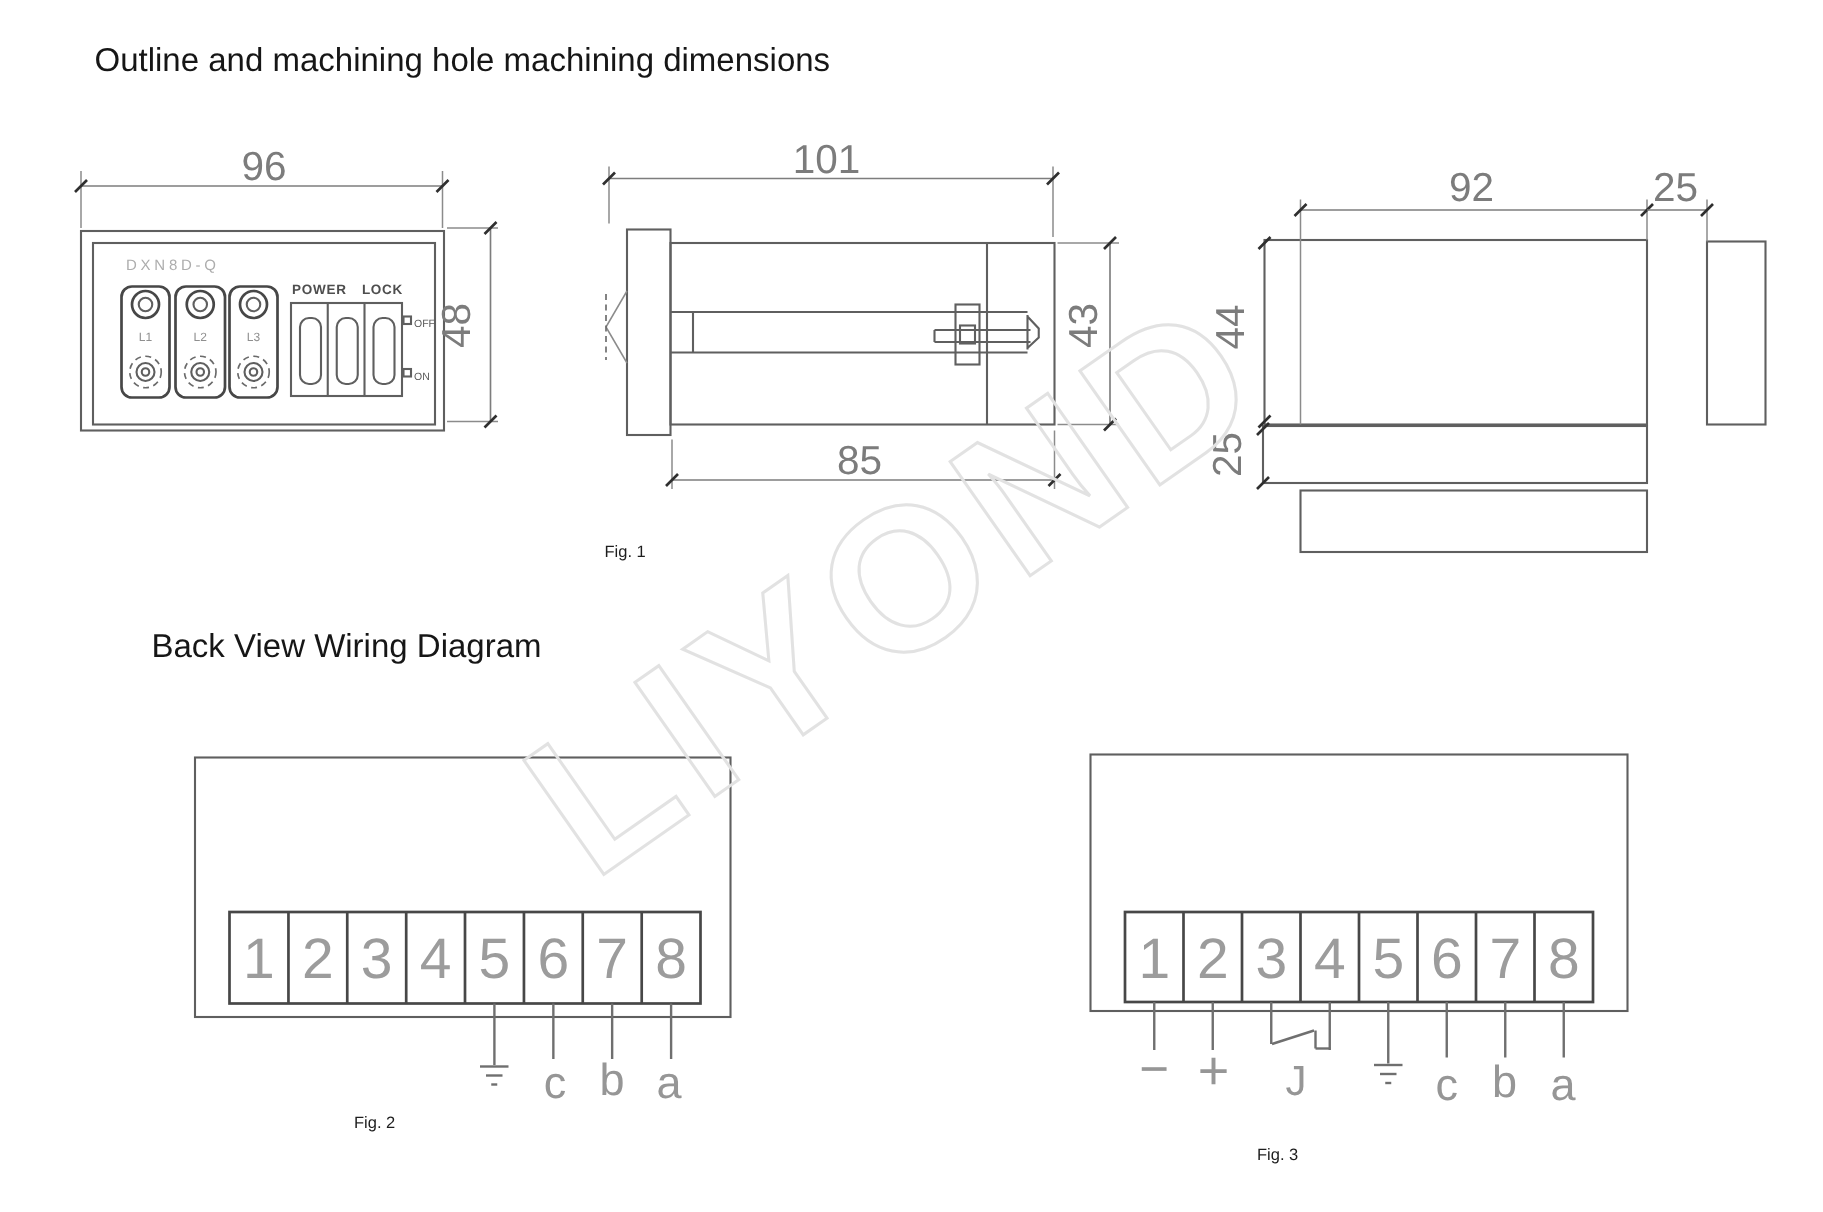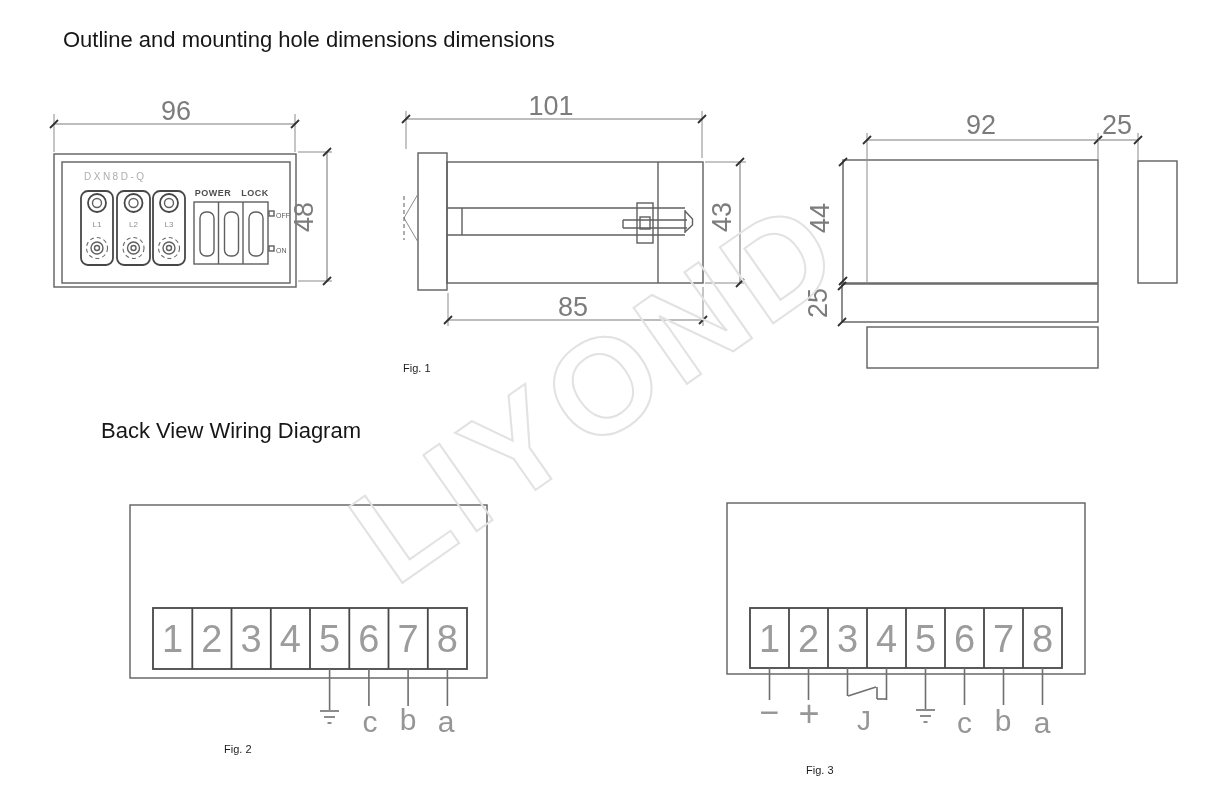--- a/index.html
+++ b/index.html
@@ -272,20 +272,20 @@
     </g>
     <text class="wiretxt" style="font-size:34px" x="769.5" y="724">−</text>
     <text class="wiretxt" style="font-size:36px" x="809" y="726">+</text>
     <text class="wiretxt" style="font-size:28px" x="864" y="730">J</text>
     <text class="wiretxt" x="964.5" y="733">c</text>
     <text class="wiretxt" x="1003" y="731">b</text>
     <text class="wiretxt" x="1042" y="733">a</text>
   </g>
 </svg>
 
-  <div class="heading" style="left:63px;top:27px">Outline and mounting hole dimensions dimensions</div>
+  <div class="heading" style="left:63px;top:27px">Outline and machining hole machining dimensions</div>
   <div class="heading" style="left:101px;top:418px">Back View Wiring Diagram</div>
   <div class="figlabel" style="left:403px;top:362px">Fig. 1</div>
-  <div class="figlabel" style="left:224px;top:743px">Fig. 2</div>
-  <div class="figlabel" style="left:806px;top:764px">Fig. 3</div>
+  <div class="figlabel" style="left:236px;top:743px">Fig. 2</div>
+  <div class="figlabel" style="left:838px;top:764px">Fig. 3</div>
   <div class="watermark">LIYOND</div>
 
 </div>
 
 </body></html>

